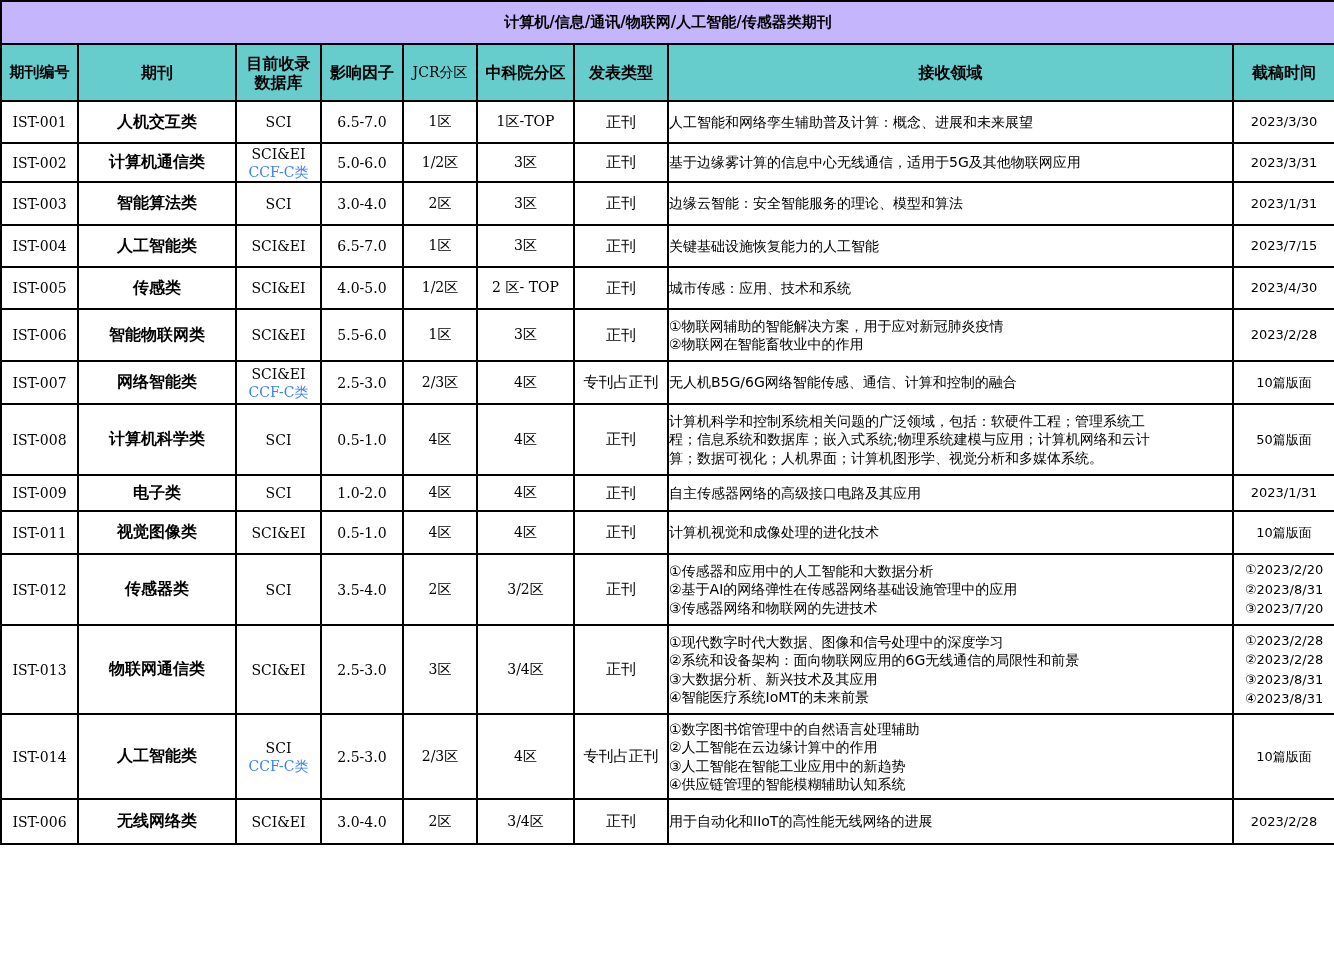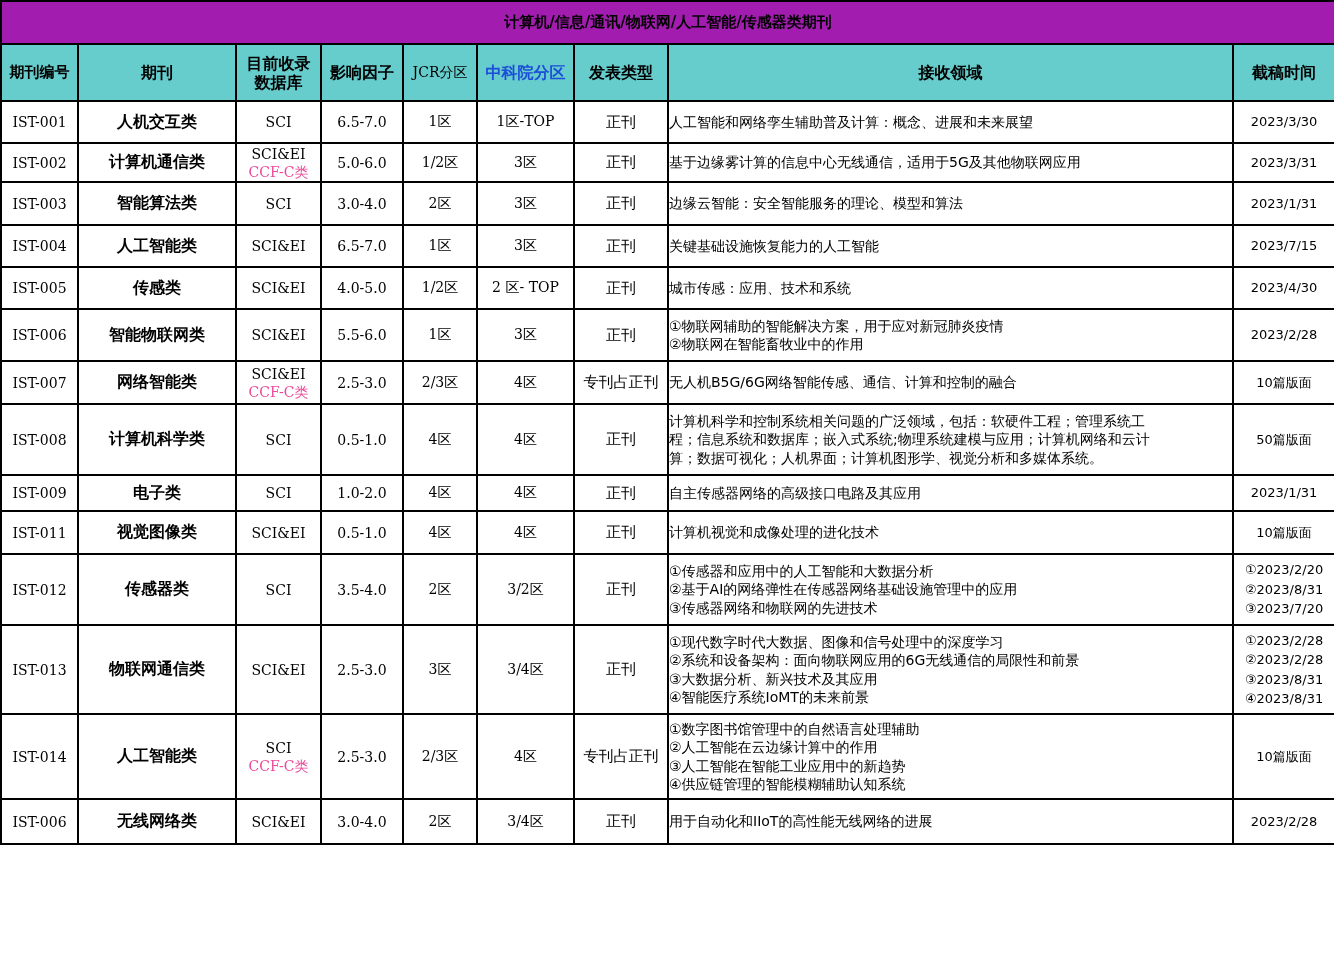--- a/index.html
+++ b/index.html
@@ -11,41 +11,41 @@
       position: absolute; left: 0; top: 0;
     }
     table.sheet td, table.sheet th {
       border: 2px solid #000;
       padding: 0;
       vertical-align: middle;
       overflow: hidden;
       color: #000;
     }
     .title-cell {
-      background: #a21caf;
+      background: #c4b5fd;
       height: 41px;
       text-align: center;
       font-weight: bold;
       font-size: 15px;
     }
     .hdr th {
       background: #66cccc;
       height: 55px;
       font-weight: bold;
       font-size: 16px;
       line-height: 19px;
       text-align: center;
     }
-    .hdr th.red { color: #1d4ed8; }
+    .hdr th.red { color: #000000; }
     .hdr th.small { font-size: 15px; }
     td.c { text-align: center; font-family: "DejaVu Serif", serif; font-size: 14px; }
     td.id { font-family: "DejaVu Serif", serif; font-size: 14px; text-align: center; }
     td.name { text-align: center; font-weight: bold; font-size: 16px; }
     td.red { color: #ff0000; }
-    .ccf { display: block; color: #ec4899; font-size: 14px; line-height: 18px; }
+    .ccf { display: block; color: #3b82f6; font-size: 14px; line-height: 18px; }
     .db { display: block; line-height: 18px; }
     td.field {
       text-align: left;
       font-size: 14px;
       line-height: 18.5px;
       padding-left: 2px;
       padding-right: 4px;
     }
     td.field .line { display: block; }
     td.date { text-align: center; color: #ff0000; font-size: 13px; line-height: 19.5px; }

